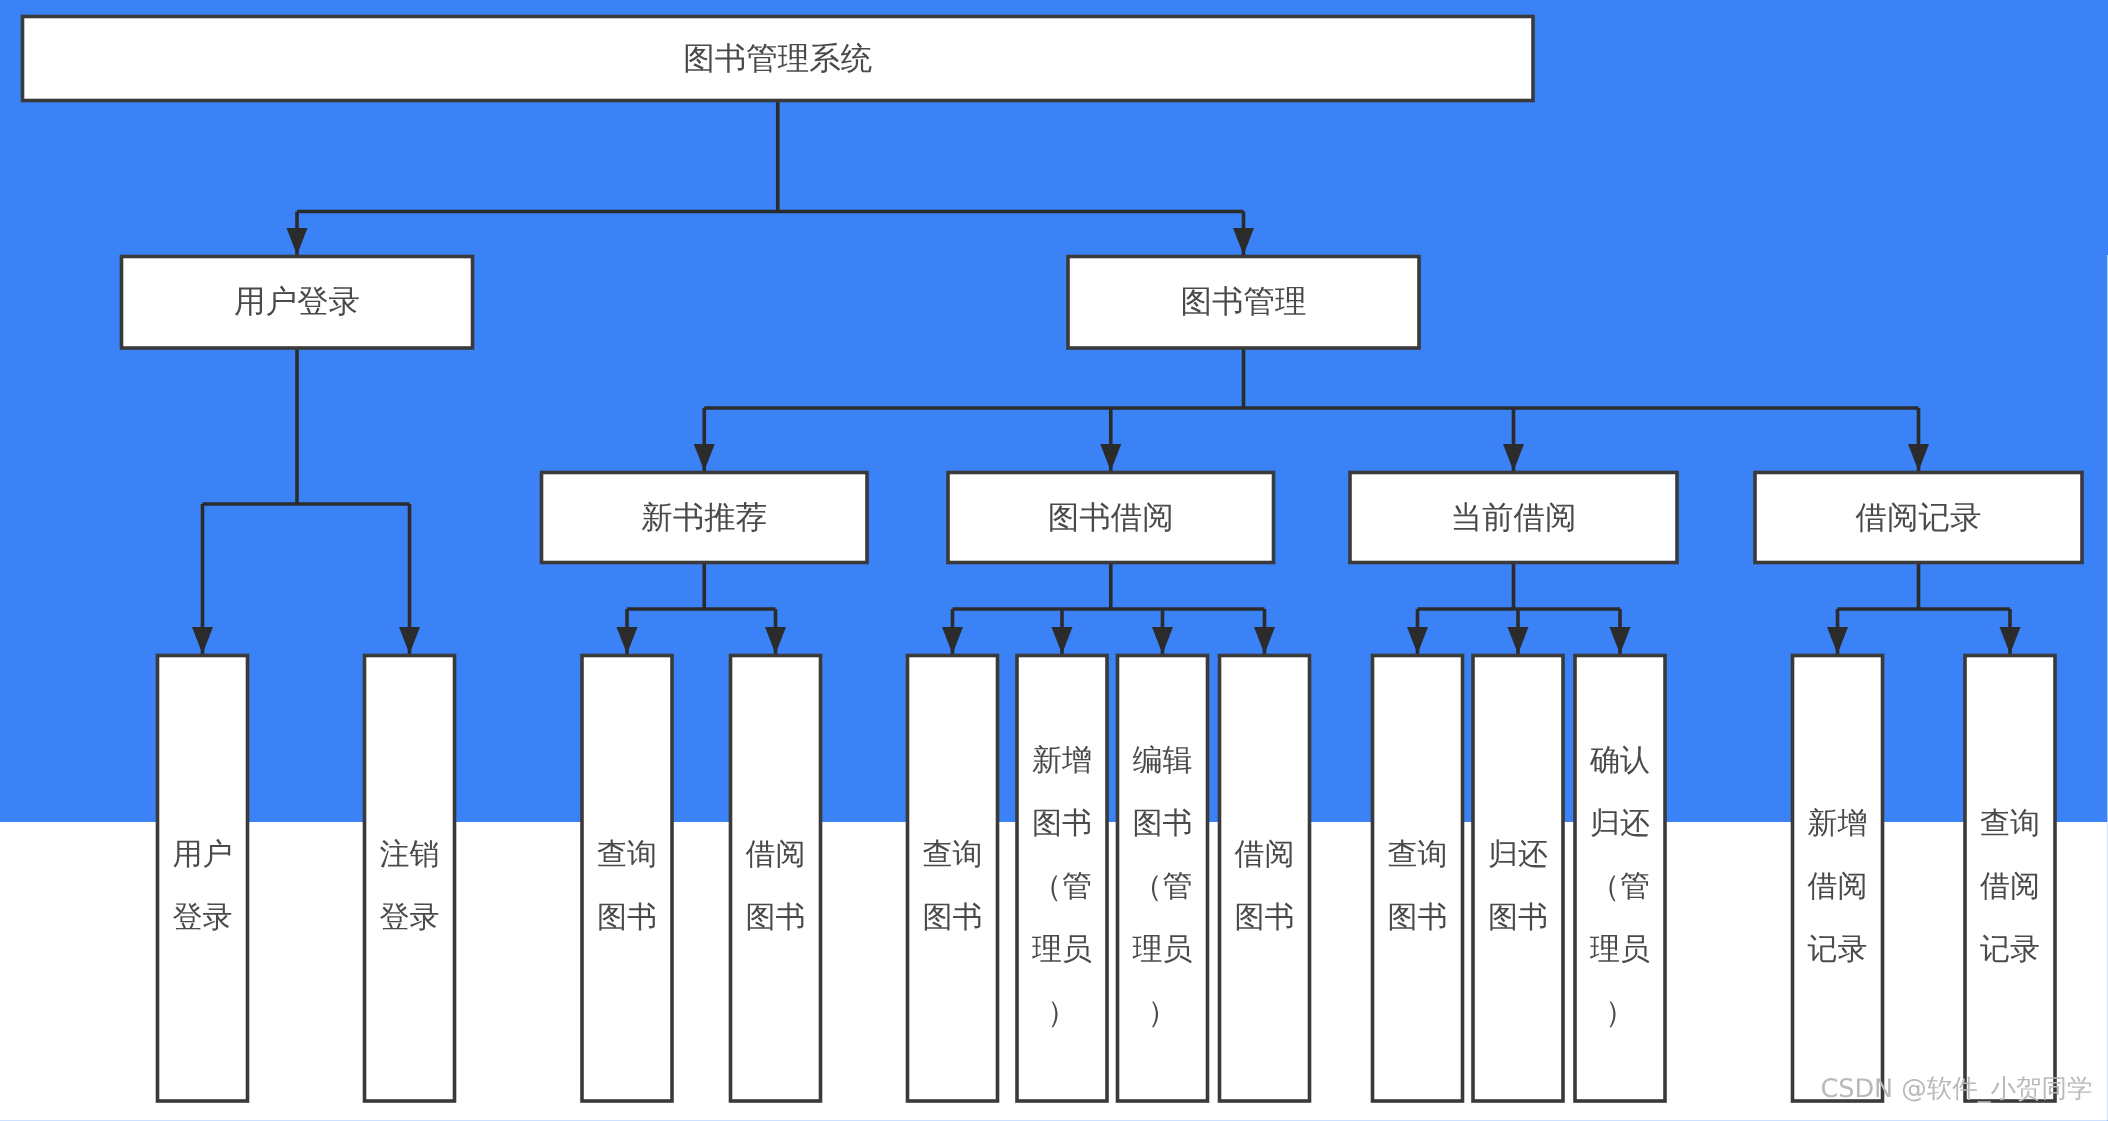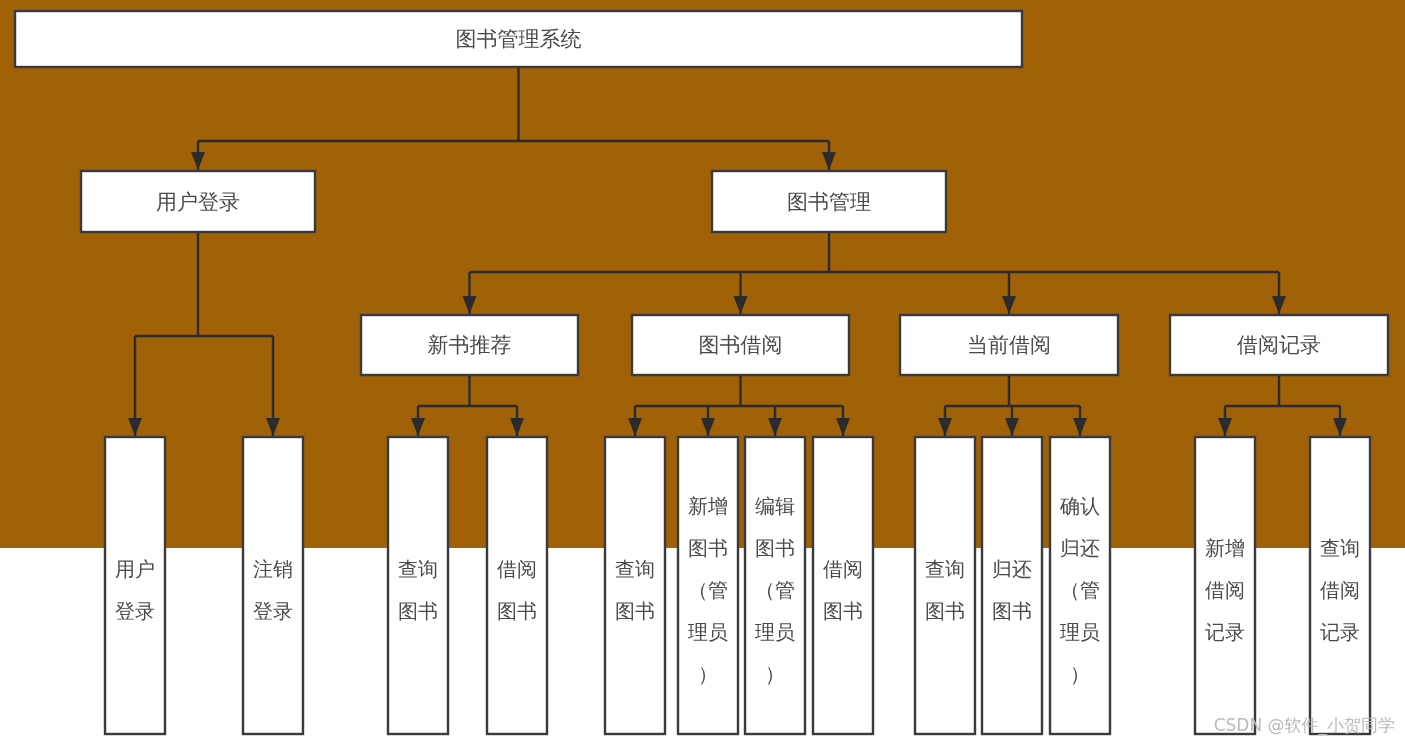--- a/index.html
+++ b/index.html
@@ -11,21 +11,21 @@
   body {
     width: 1405px;
     height: 747px;
     font-family: "DejaVu Sans", "Liberation Sans", sans-serif;
     overflow: hidden;
   }
   #diagram-root {
     position: relative;
     width: 1405px;
     height: 548px;
-    background: #a16207;
+    background: #3b82f6;
   }
   svg#chart-svg {
     position: absolute;
     left: 0;
     top: 0;
     width: 1405px;
     height: 747px;
     display: block;
   }
   .node-box {

